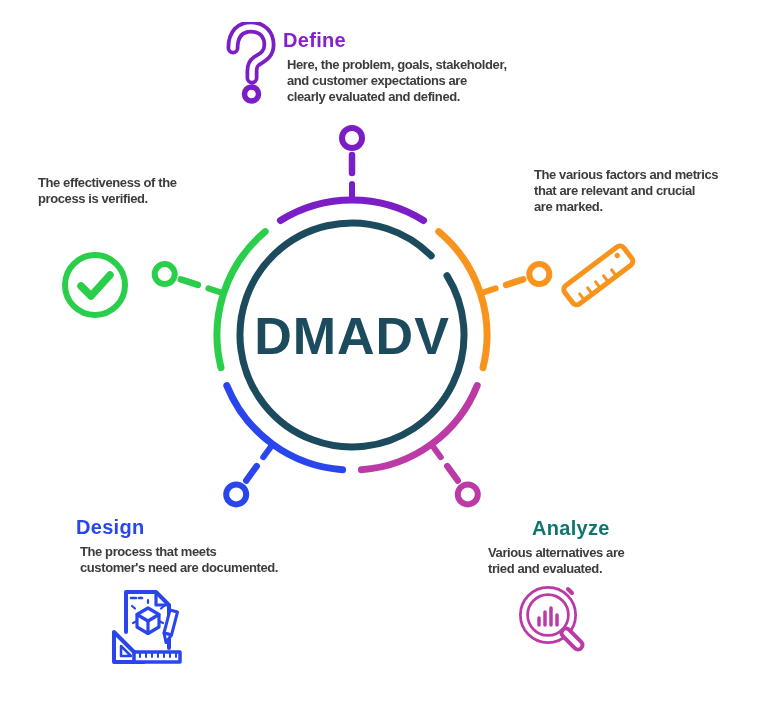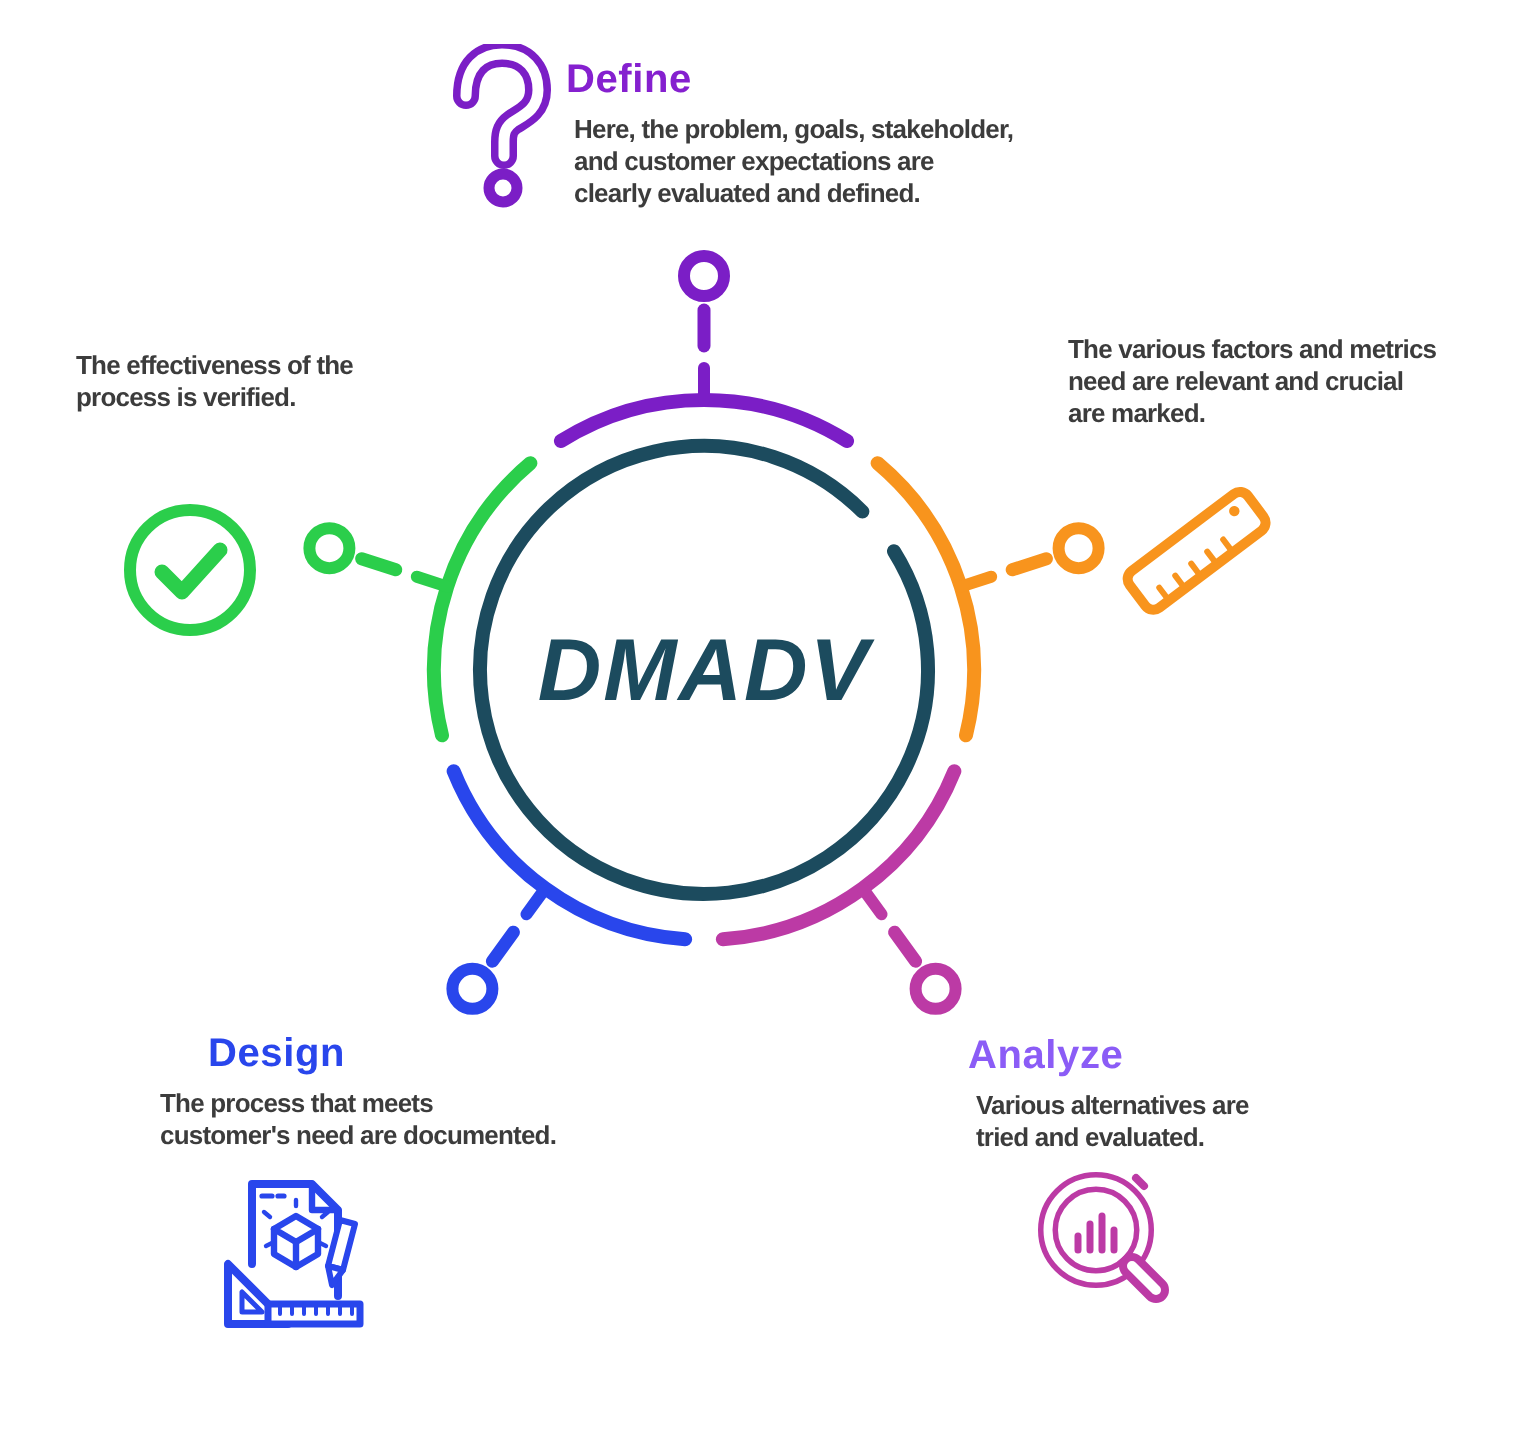--- a/index.html
+++ b/index.html
@@ -4,38 +4,38 @@
 <style>
   html,body{margin:0;padding:0;background:#ffffff;}
   #canvas{
     position:relative;width:768px;height:723px;background:#ffffff;overflow:hidden;
     font-family:"Liberation Sans", sans-serif;
   }
   .abs{position:absolute;}
   #ring-svg{left:0;top:0;}
   #dmadv-title{
     left:352px;top:337px;transform:translate(-50%,-52%);
-    font-size:44px;font-weight:bold;letter-spacing:1px;color:#1C4B5E;font-style:italic;
+    font-size:52px;font-weight:bold;letter-spacing:1px;color:#1C4B5E;
   }
   .phase-block{position:absolute;}
   .phase-title{font-size:20px;font-weight:bold;letter-spacing:.3px;margin:0 0 5px 0;}
   .phase-desc{
     font-size:13px;font-weight:600;letter-spacing:-.4px;line-height:1.22;
     color:#3C3C3C;white-space:pre-line;margin:4px;
   }
   #define-block{left:283px;top:29px;}
   #measure-block{left:530px;top:163px;}
   #verify-block{left:34px;top:171px;}
   #design-block{left:76px;top:516px;}
   #analyze-block{left:484px;top:517px;}
   #define-block .phase-title{color:#8520CF;}
   #measure-block .phase-title{color:#F8941D;}
   #verify-block .phase-title{color:#2BCE4B;}
-  #design-block .phase-title{color:#2946EC;margin-left:28px;}
-  #analyze-block .phase-title{color:#8b5cf6;}
+  #design-block .phase-title{color:#2946EC;}
+  #analyze-block .phase-title{color:#0f766e;margin-left:48px;}
   #question-icon{left:220px;top:22px;}
   #check-icon{left:58px;top:248px;}
   #ruler-icon{left:552px;top:238px;}
   #design-icon{left:106px;top:584px;}
   #magnifier-icon{left:504px;top:582px;}
 </style>
 </head>
 <body>
 
 <div id="canvas">
@@ -132,21 +132,21 @@
 
   <div id="define-block" class="phase-block">
     <p class="phase-title">Define</p>
     <p class="phase-desc">Here, the problem, goals, stakeholder,
 and customer expectations are
 clearly evaluated and defined.</p>
   </div>
 
   <div id="measure-block" class="phase-block">
     <p class="phase-desc">The various factors and metrics
-need are relevant and crucial
+that are relevant and crucial
 are marked.</p>
   </div>
 
   <div id="verify-block" class="phase-block">
     <p class="phase-desc">The effectiveness of the
 process is verified.</p>
   </div>
 
   <div id="design-block" class="phase-block">
     <p class="phase-title">Design</p>

